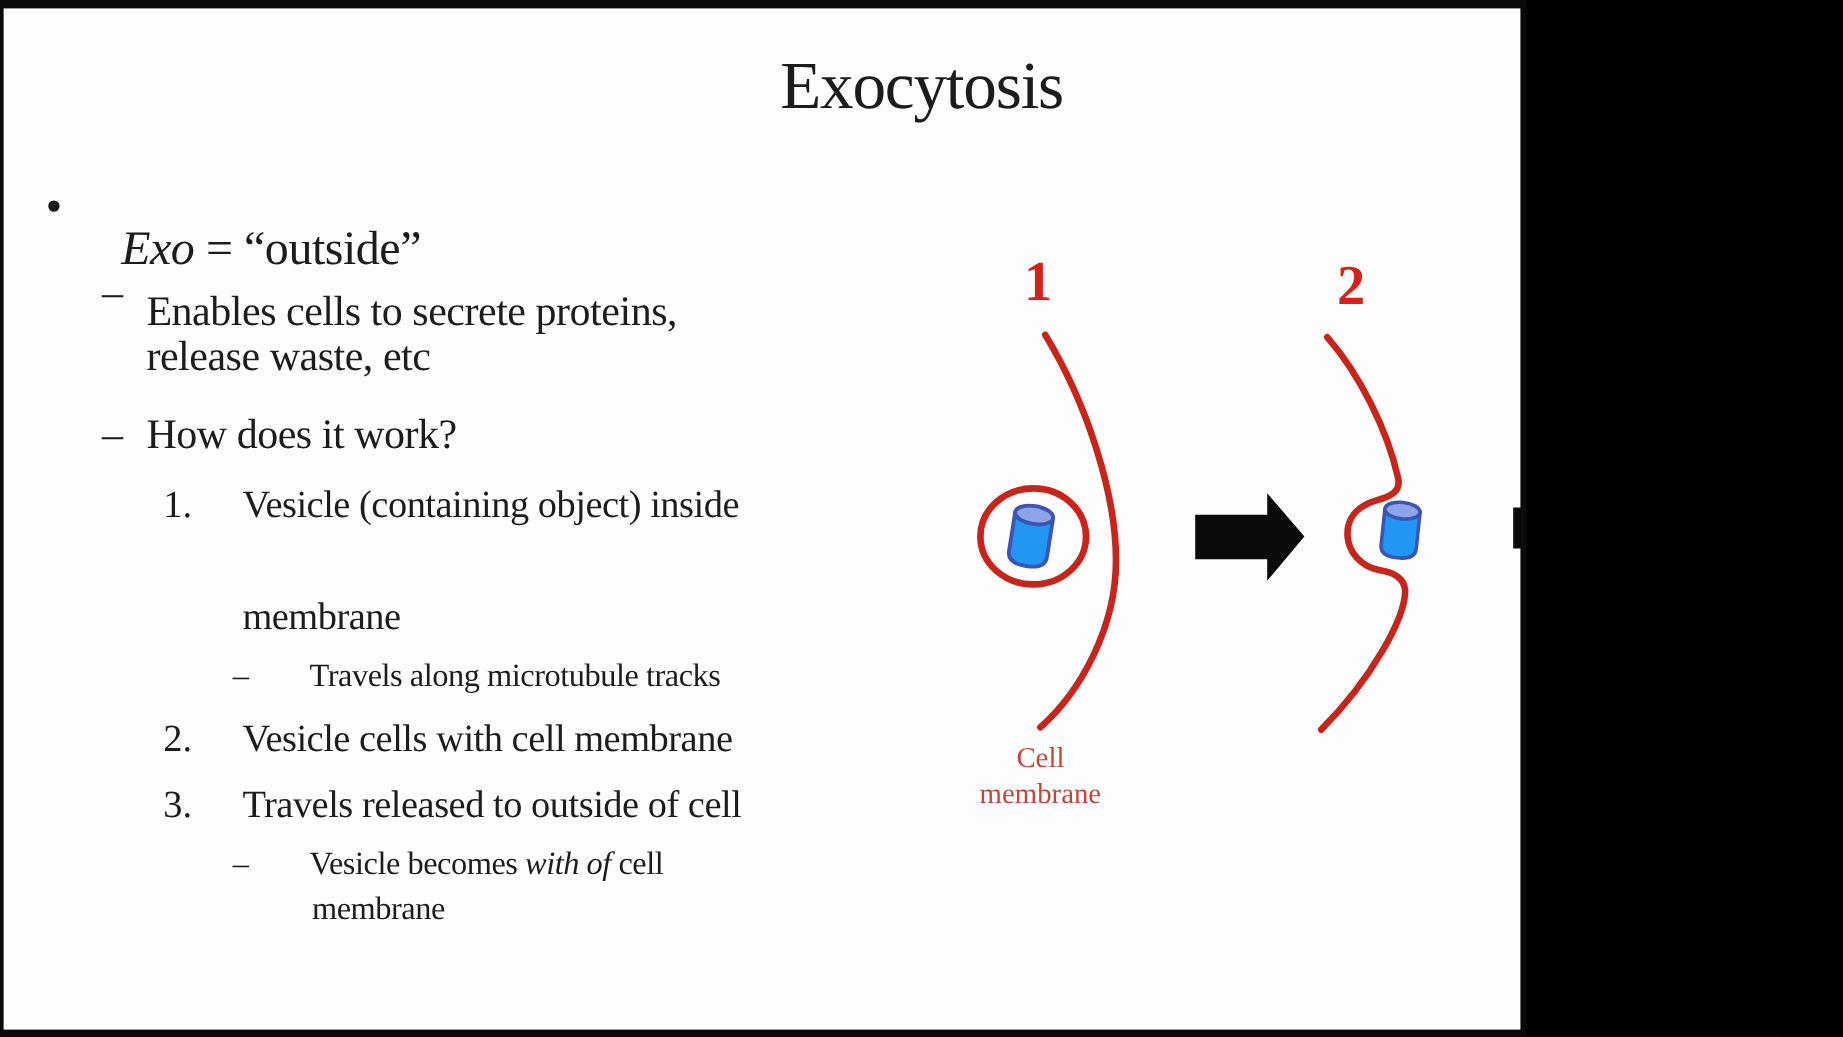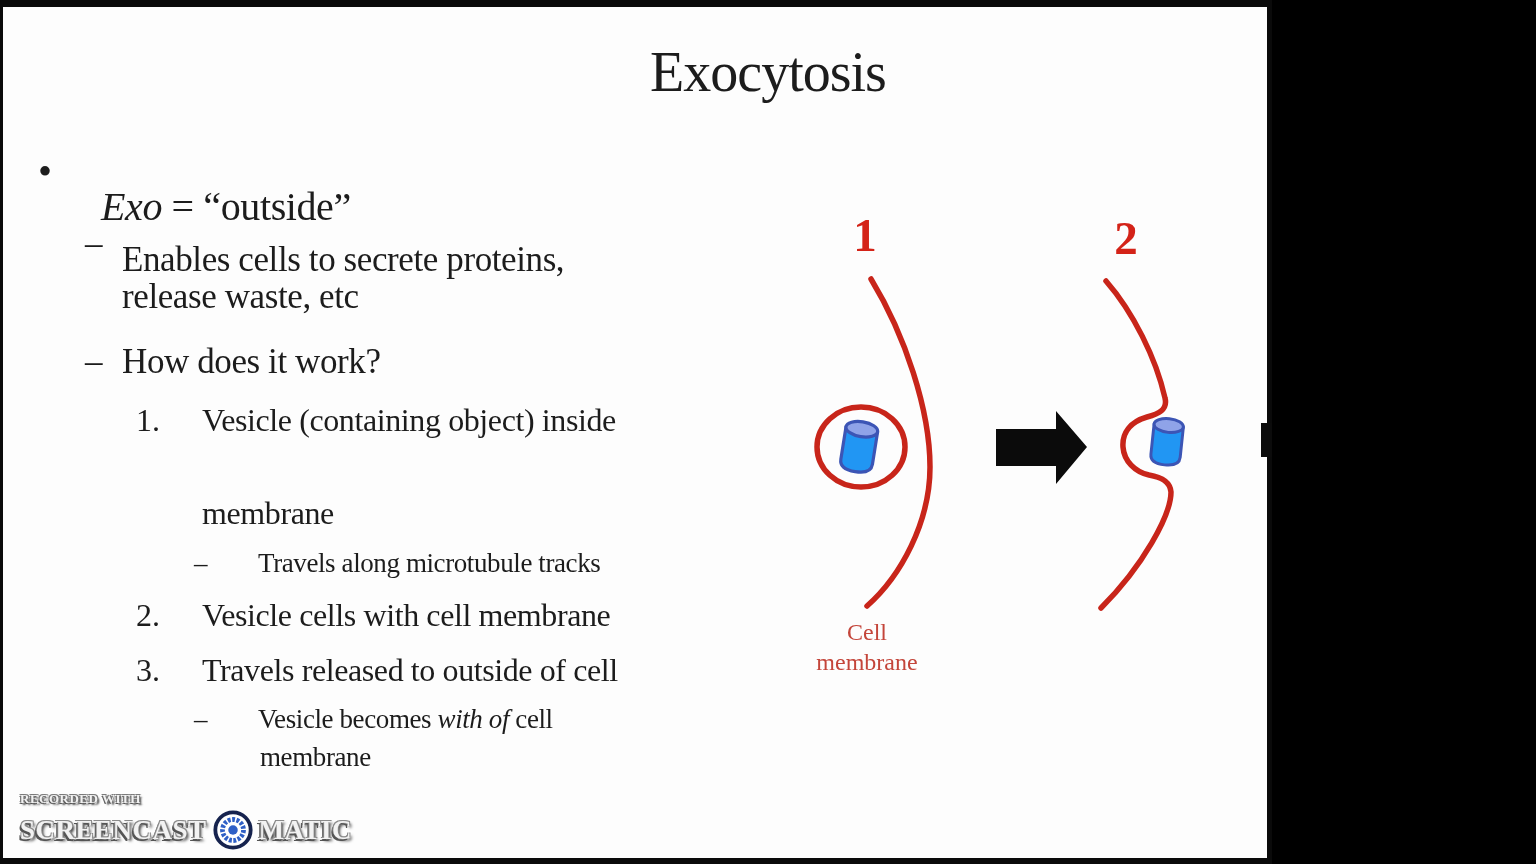--- a/index.html
+++ b/index.html
@@ -117,26 +117,14 @@
 
   <div class="stage-num" style="left:835px; top:211px;">1</div>
   <div class="stage-num" style="left:1096px; top:214px;">2</div>
   <div class="stage-num" style="left:1375px; top:217px;">3</div>
 
   <div class="mem-label">
     <div>Cell</div>
     <div>membrane</div>
   </div>
 
-  <div class="watermark">
-    <div class="wm-small">RECORDED WITH</div>
-    <div class="wm-row">
-      <span class="wm-big">SCREENCAST</span>
-      <svg class="wm-logo" viewBox="0 0 44 44">
-        <circle cx="22" cy="22" r="18.5" fill="#ffffff" stroke="#16234e" stroke-width="4"></circle>
-        <circle cx="22" cy="22" r="11" fill="#ffffff" stroke="#2e5fc6" stroke-width="5" stroke-dasharray="3 1.6"></circle>
-        <circle cx="22" cy="22" r="5" fill="#2e5fc6"></circle>
-      </svg>
-      <span class="wm-big">MATIC</span>
-    </div>
-  </div>
 
 </div>
 
 </body></html>

